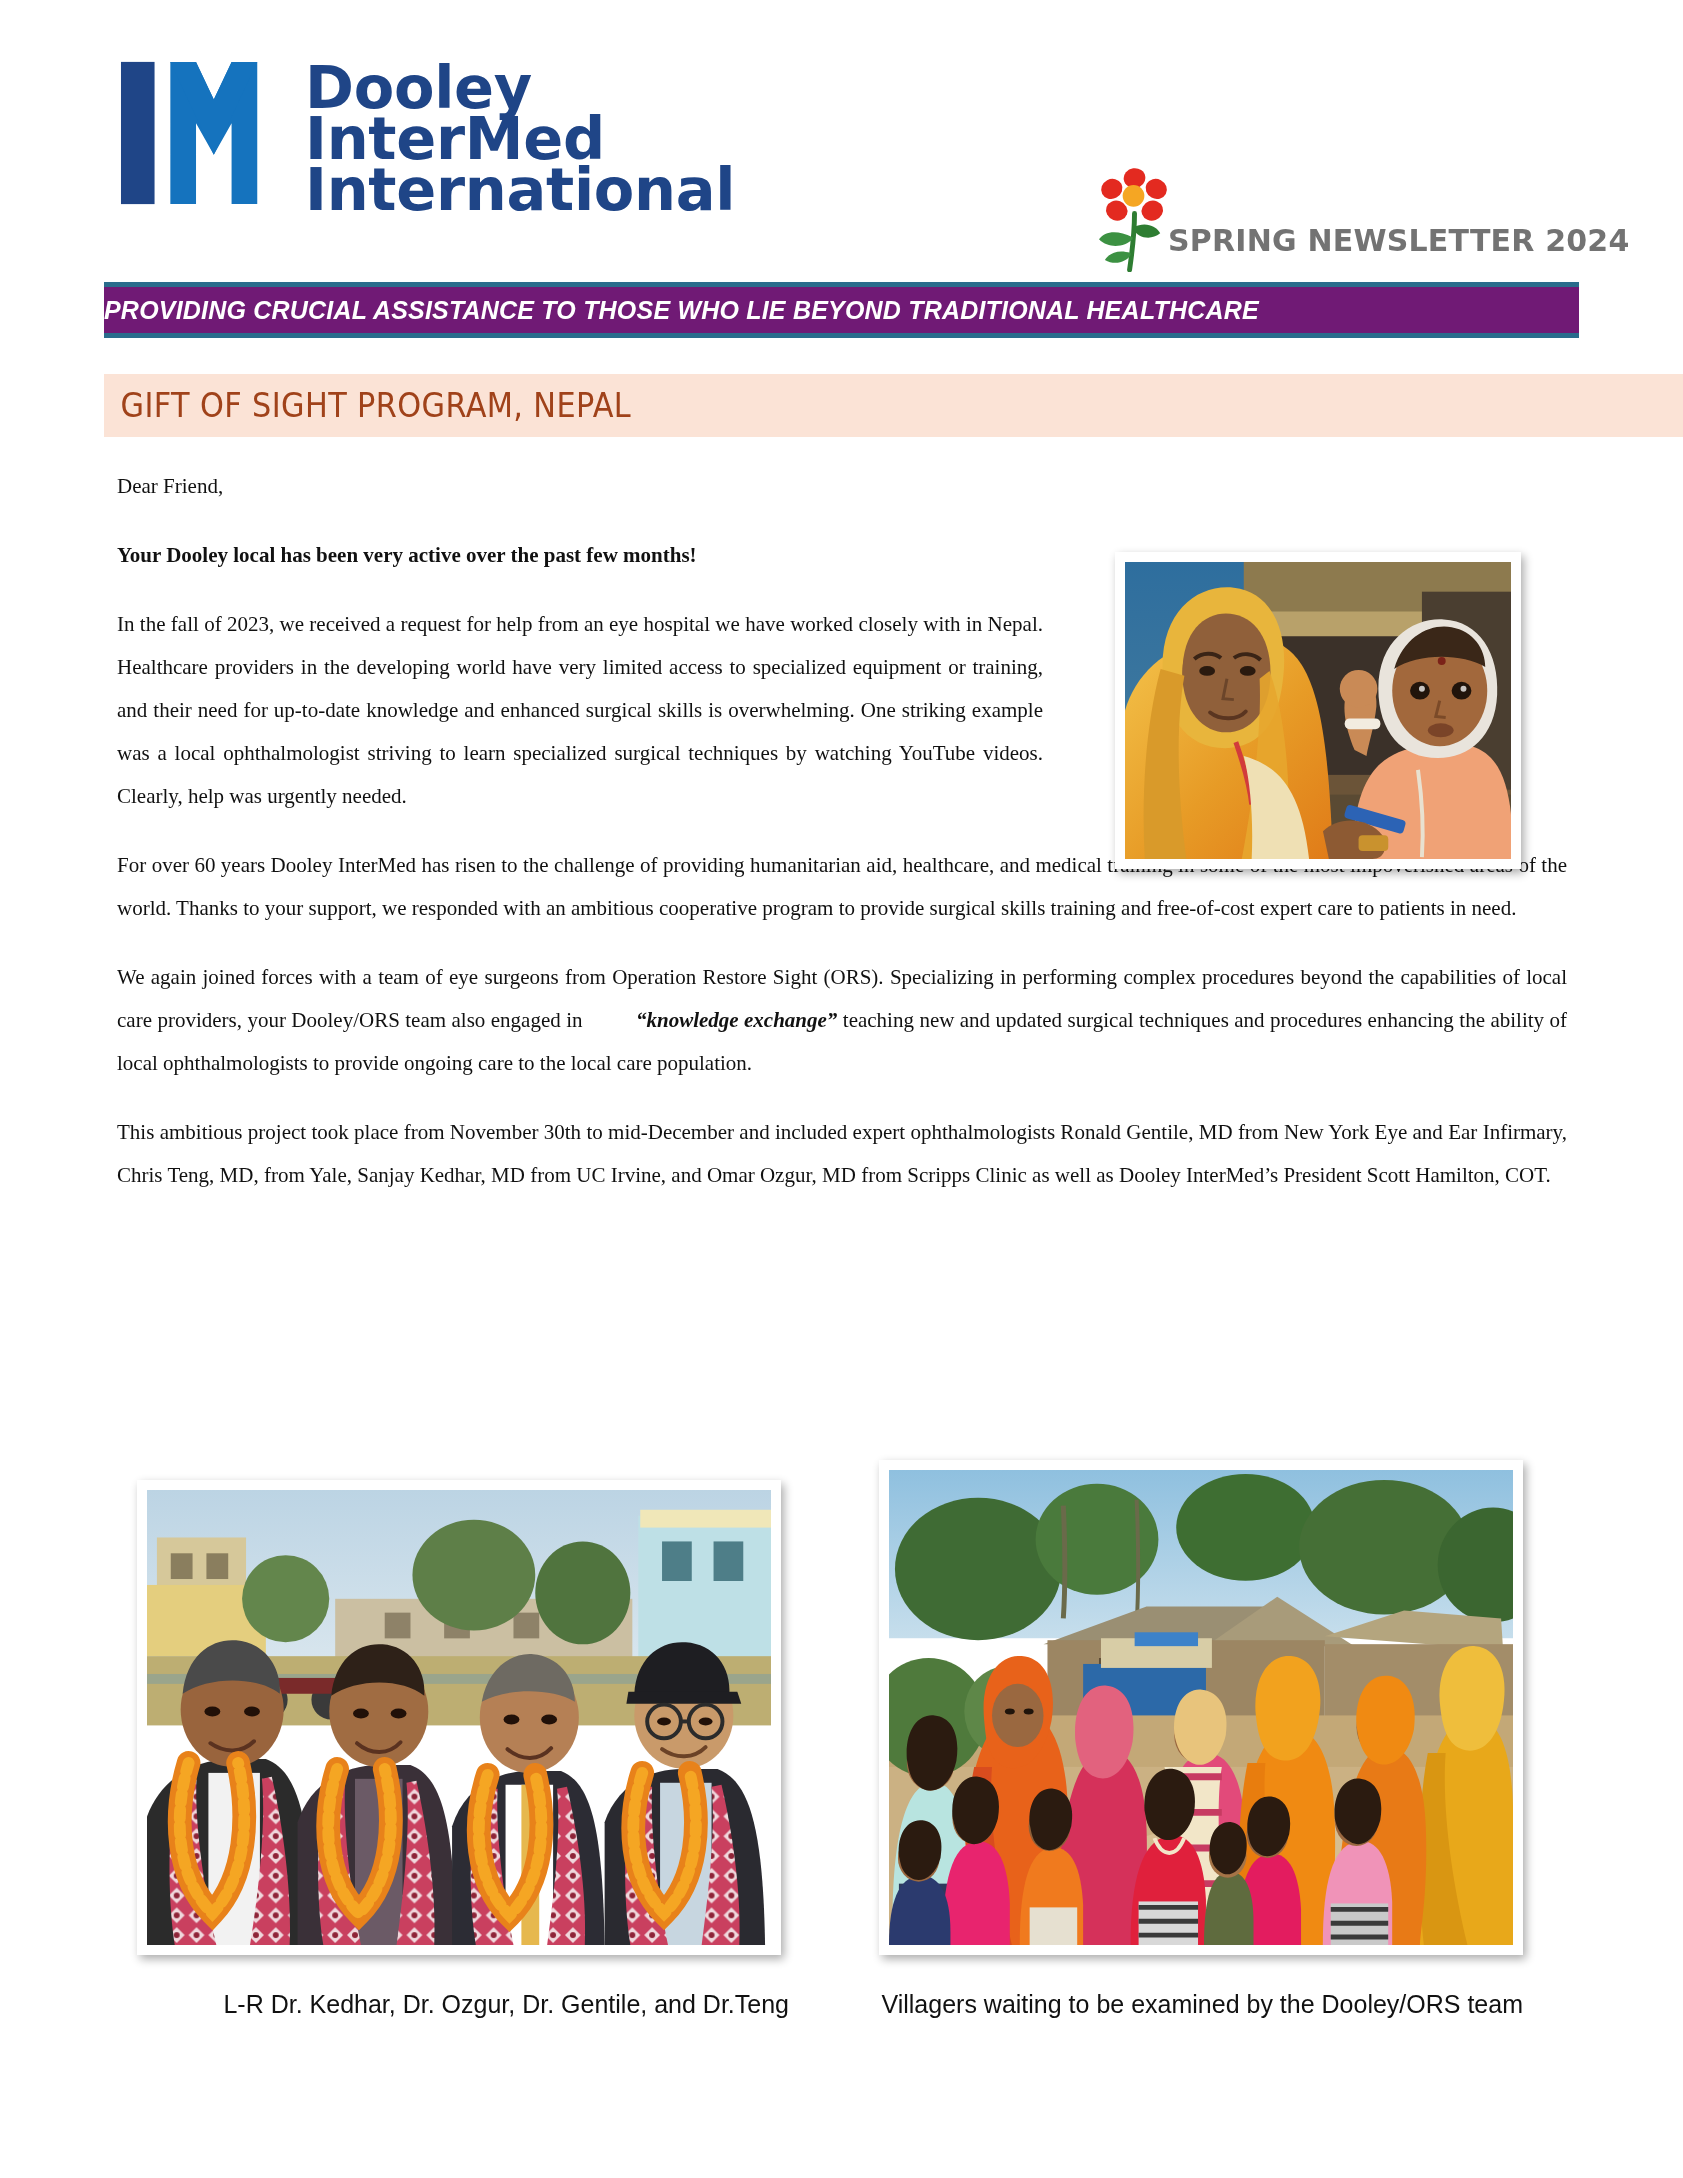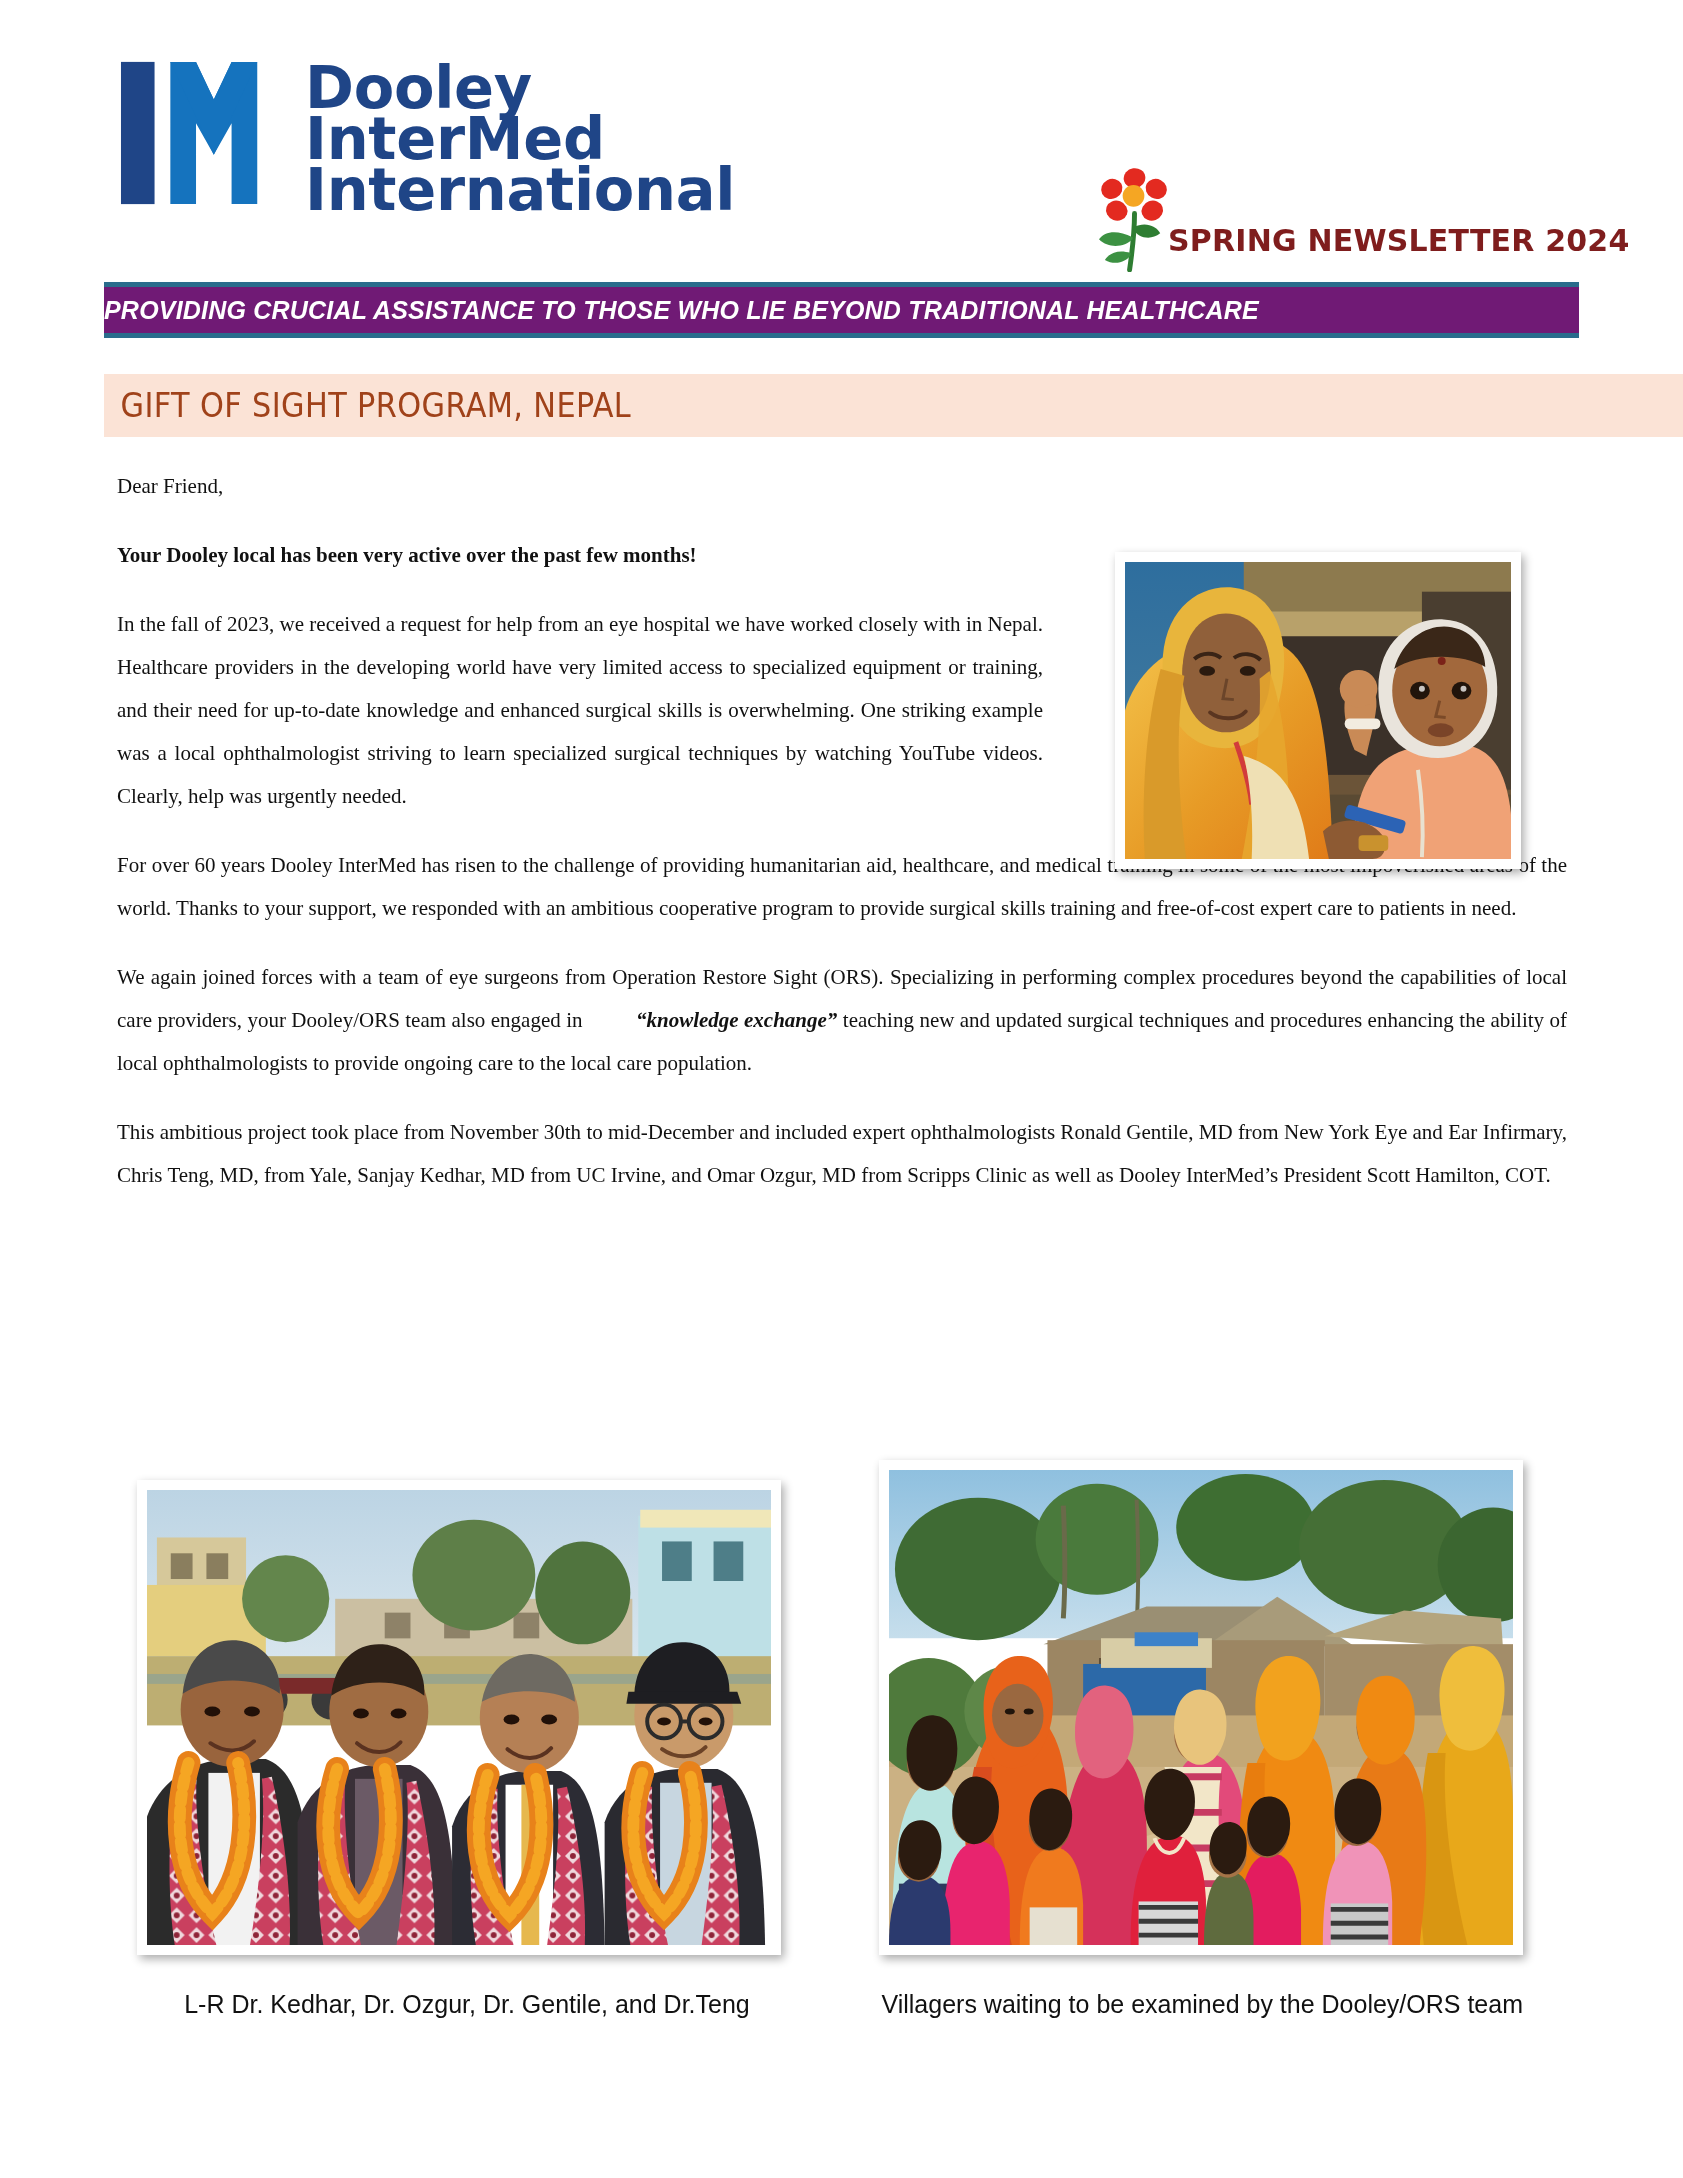--- a/index.html
+++ b/index.html
@@ -66,21 +66,21 @@
   .flower-icon {
     width: 77px;
     height: 104px;
     flex: 0 0 auto;
     margin-right: -6px;
   }
   .spring-text {
     font-family: "DejaVu Sans", sans-serif;
     font-weight: bold;
     font-size: 30px;
-    color: #7f1d1d;
+    color: #737373;
     letter-spacing: 0.2px;
     white-space: nowrap;
     padding-bottom: 14px;
   }
 
   
   .banner {
     position: absolute;
     left: 104px;
     top: 282px;
@@ -177,21 +177,21 @@
     width: 644px; height: 495px;
   }
 
   .caption {
     position: absolute;
     font-family: "Liberation Sans", sans-serif;
     font-size: 25px;
     color: #111111;
     white-space: nowrap;
   }
-  #caption-doctors { left: 145px; top: 1990px; width: 644px; text-align: center; }
+  #caption-doctors { left: 145px; top: 1990px; width: 644px; text-align: right; }
   #caption-villagers { left: 879px; top: 1990px; width: 644px; text-align: right; }
 </style>
 </head>
 <body>
 
 <div class="page">
 
   <div class="header">
 
     <div class="logo-block">

